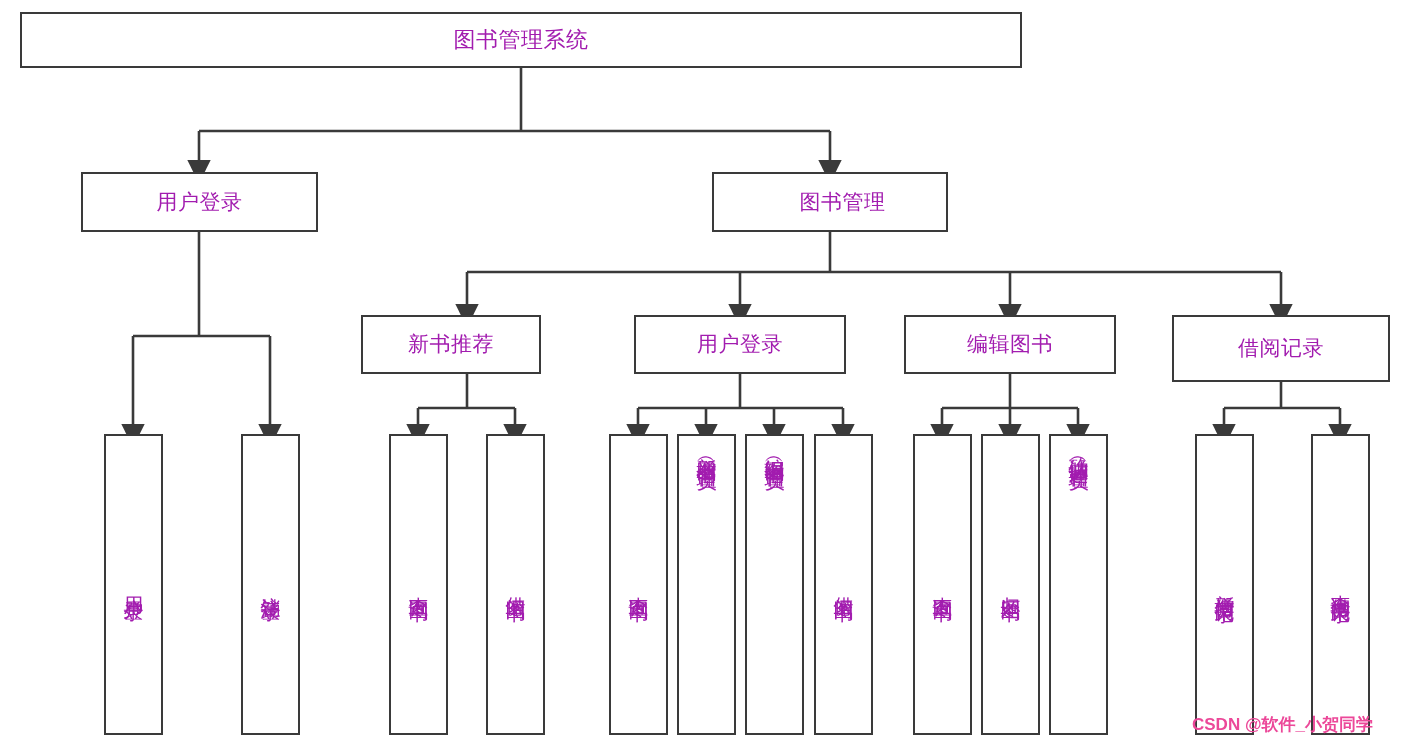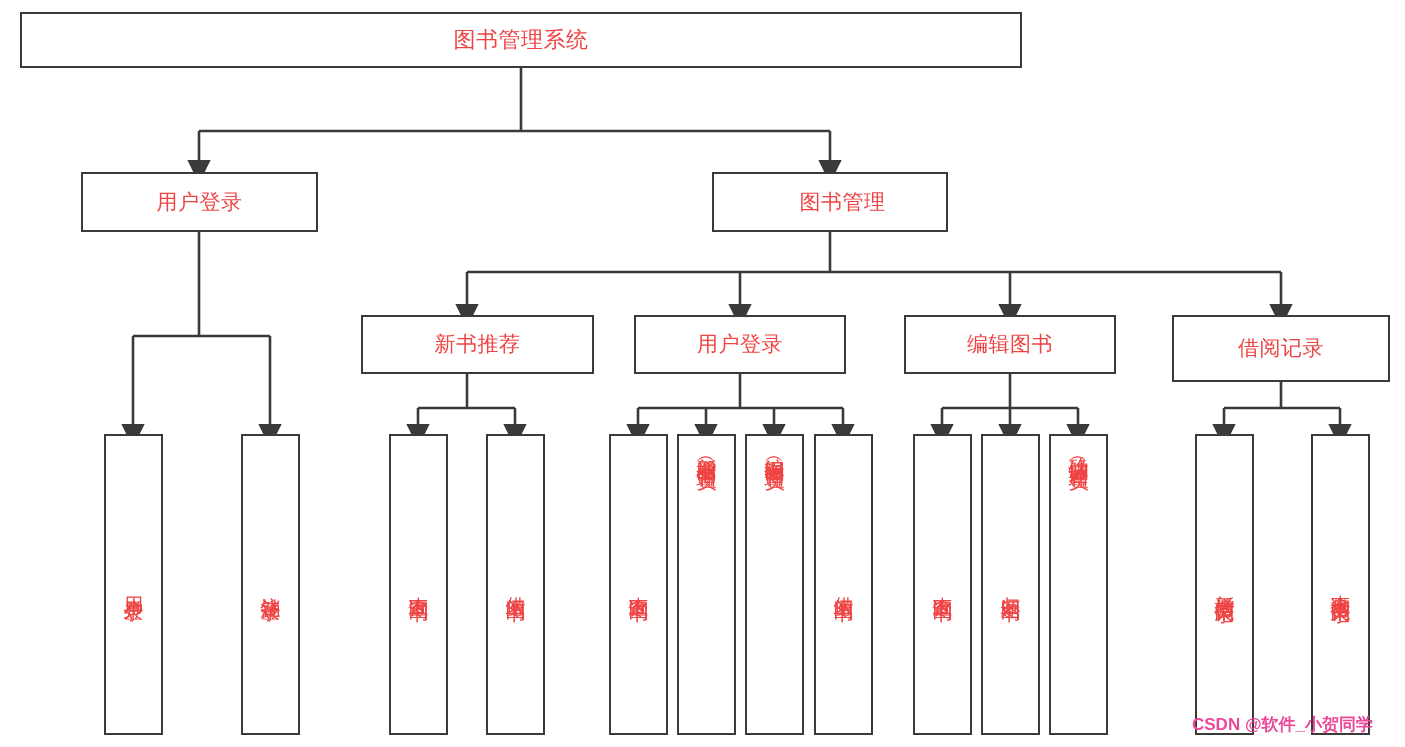--- a/index.html
+++ b/index.html
@@ -30,21 +30,21 @@
     position: absolute;
     box-sizing: border-box;
     background: #ffffff;
     border: 2px solid #3a3a3a;
     display: flex;
     align-items: center;
     justify-content: center;
     overflow: hidden;
   }
   .node-label {
-    color: #ef4444;
+    color: #a21caf;
     line-height: 1.16;
     white-space: pre-wrap;
     text-align: right;
   }
   
   .node.horiz .node-label {
     font-size: 21px;
     letter-spacing: 0.5px;
   }
   .node.root .node-label {
@@ -137,21 +137,21 @@
     <span class="node-label">图书管理系统</span>
   </div>
 
   <div class="node horiz" style="left:81px; top:172px; width:237px; height:60px;">
     <span class="node-label">用户登录</span>
   </div>
   <div class="node horiz" style="left:712px; top:172px; width:236px; height:60px;padding-left:25px;">
     <span class="node-label">图书管理</span>
   </div>
 
-  <div class="node horiz" style="left:361px; top:315px; width:233px; height:59px;">
+  <div class="node horiz" style="left:361px; top:315px; width:180px; height:59px;">
     <span class="node-label">新书推荐</span>
   </div>
   <div class="node horiz" style="left:634px; top:315px; width:212px; height:59px;">
     <span class="node-label">用户登录</span>
   </div>
   <div class="node horiz" style="left:904px; top:315px; width:212px; height:59px;">
     <span class="node-label">编辑图书</span>
   </div>
   <div class="node horiz" style="left:1172px; top:315px; width:218px; height:67px;">
     <span class="node-label">借阅记录</span>

